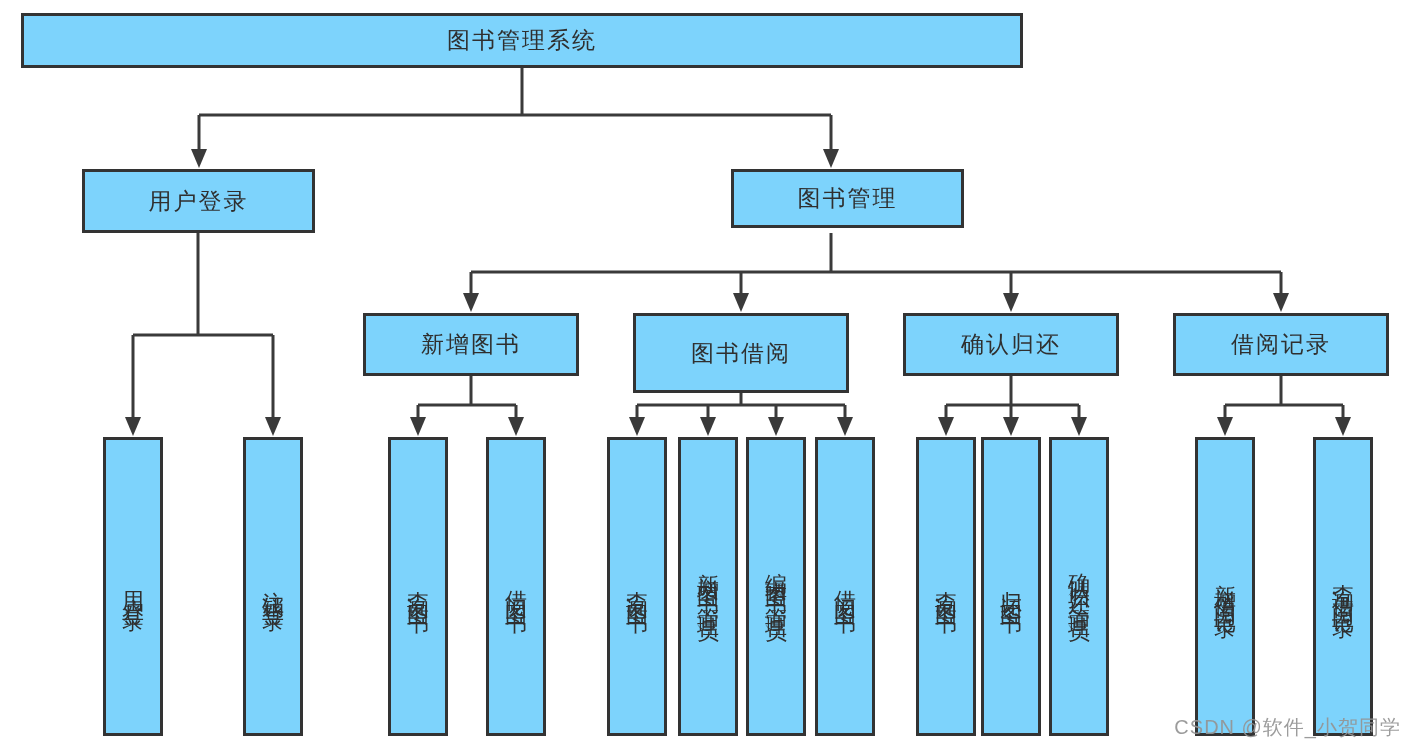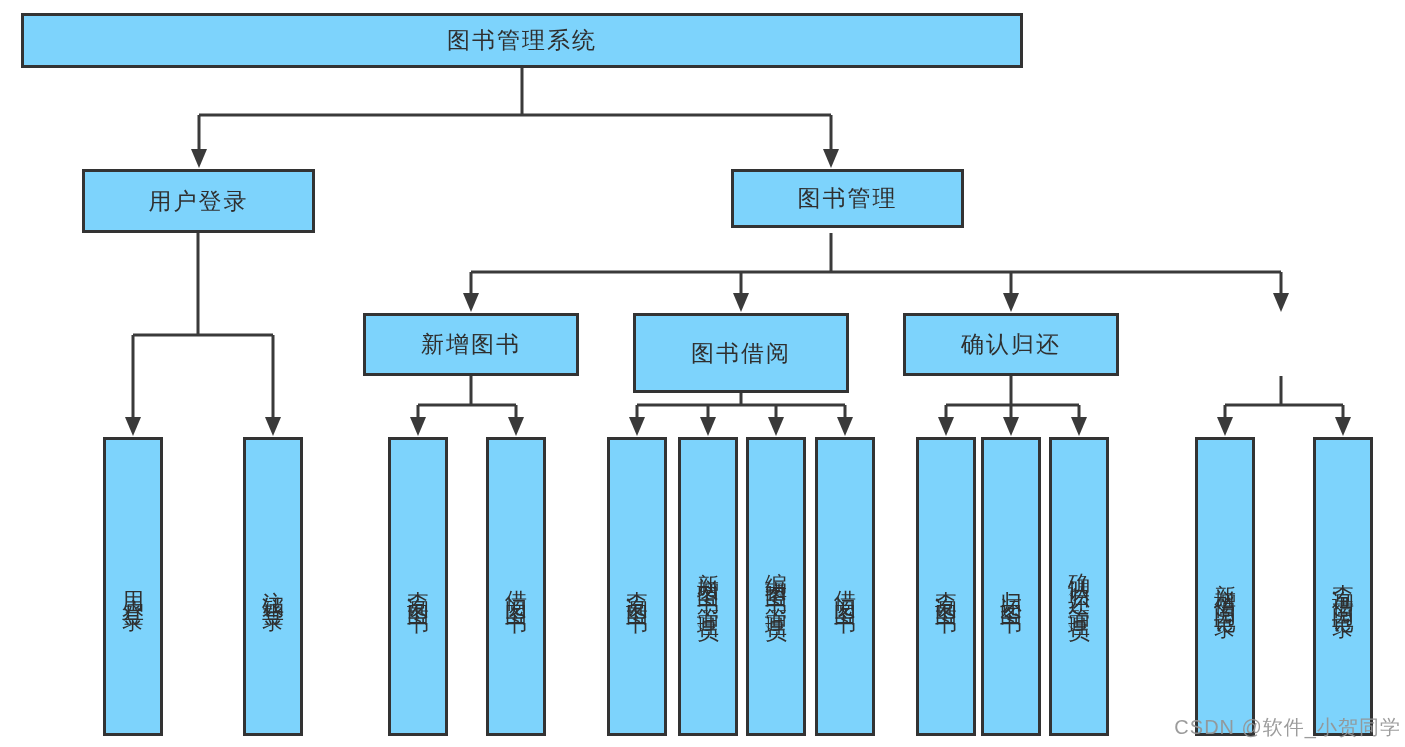--- a/index.html
+++ b/index.html
@@ -125,20 +125,21 @@
   </svg>
 
   <div class="box h n-root">图书管理系统</div>
 
   <div class="box h n-login">用户登录</div>
   <div class="box h n-mgmt">图书管理</div>
 
   <div class="box h n-m0">新增图书</div>
   <div class="box h n-m1">图书借阅</div>
   <div class="box h n-m2">确认归还</div>
+  <div class="box h n-m3">借阅记录</div>
 
   <div class="box v leaf l-a0">用户登录</div>
   <div class="box v leaf l-a1">注销登录</div>
 
   <div class="box v leaf l-b0">查询图书</div>
   <div class="box v leaf l-b1">借阅图书</div>
 
   <div class="box v leaf l-c0">查询图书</div>
   <div class="box v leaf l-c1">新增图书（管理员）</div>
   <div class="box v leaf l-c2">编辑图书（管理员）</div>

